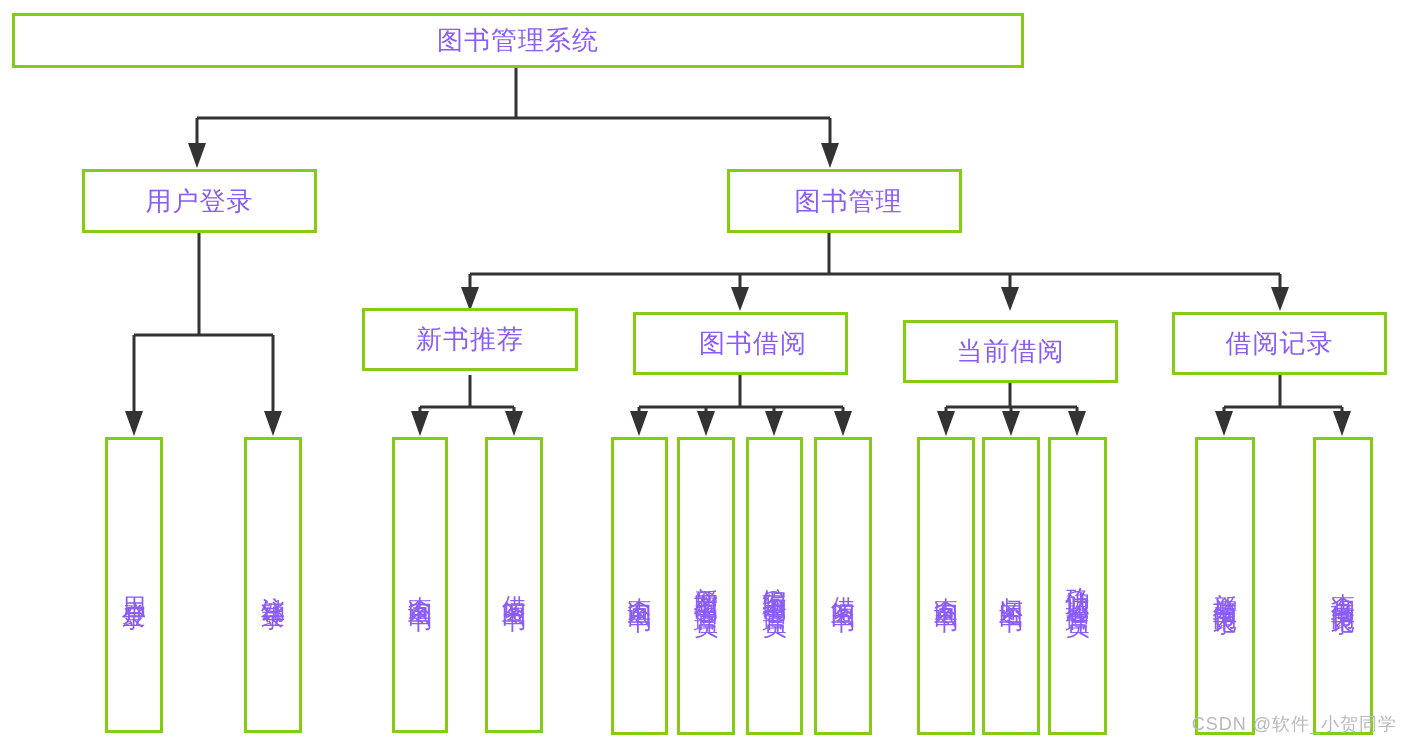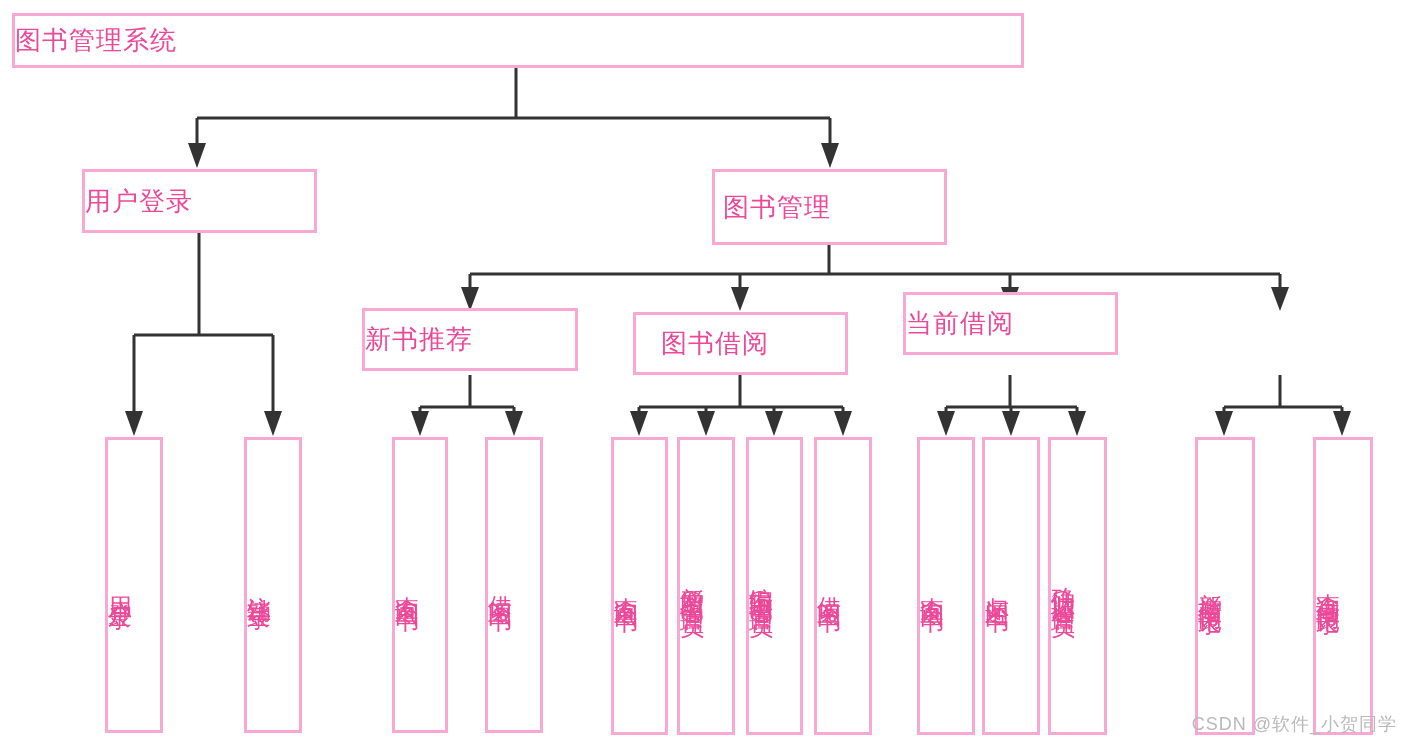--- a/index.html
+++ b/index.html
@@ -15,24 +15,25 @@
     position: absolute;
     left: 0; top: 0;
     width: 1405px;
     height: 747px;
     z-index: 1;
   }
   .node {
     position: absolute;
     box-sizing: border-box;
     background: #ffffff;
-    border: 3px solid #f9a8d4;
+    border: 3px solid #84cc16;
     display: flex;
     align-items: center;
-    color: #ec4899;
+    justify-content: center;
+    color: #8b5cf6;
     z-index: 2;
   }
   .node.h { font-size: 26px; letter-spacing: 1px; }
   .node.v { font-size: 24px; }
   .node.v .vlabel {
     writing-mode: vertical-rl;
     text-orientation: mixed;
     letter-spacing: 4px;
     line-height: 1;
   }
@@ -89,32 +90,35 @@
     </g>
   </svg>
 
   <div class="node h" style="left:12px; top:13px; width:1012px; height:55px;">
     <span>图书管理系统</span>
   </div>
 
   <div class="node h" style="left:82px; top:169px; width:235px; height:64px;">
     <span>用户登录</span>
   </div>
-  <div class="node h" style="left:712px; top:169px; width:235px; height:76px;padding-left:8px;">
+  <div class="node h" style="left:727px; top:169px; width:235px; height:64px;padding-left:8px;">
     <span>图书管理</span>
   </div>
 
   <div class="node h" style="left:362px; top:308px; width:216px; height:63px;">
     <span>新书推荐</span>
   </div>
   <div class="node h" style="left:633px; top:312px; width:215px; height:63px;padding-left:25px;">
     <span>图书借阅</span>
   </div>
-  <div class="node h" style="left:903px; top:292px; width:215px; height:63px;">
+  <div class="node h" style="left:903px; top:320px; width:215px; height:63px;">
     <span>当前借阅</span>
+  </div>
+  <div class="node h" style="left:1172px; top:312px; width:215px; height:63px;">
+    <span>借阅记录</span>
   </div>
 
   <div class="node v" style="left:105px; top:437px; width:58px; height:296px;">
     <span class="vlabel">用户登录</span>
   </div>
   <div class="node v" style="left:244px; top:437px; width:58px; height:296px;">
     <span class="vlabel">注销登录</span>
   </div>
 
   <div class="node v" style="left:392px; top:437px; width:56px; height:296px;">

